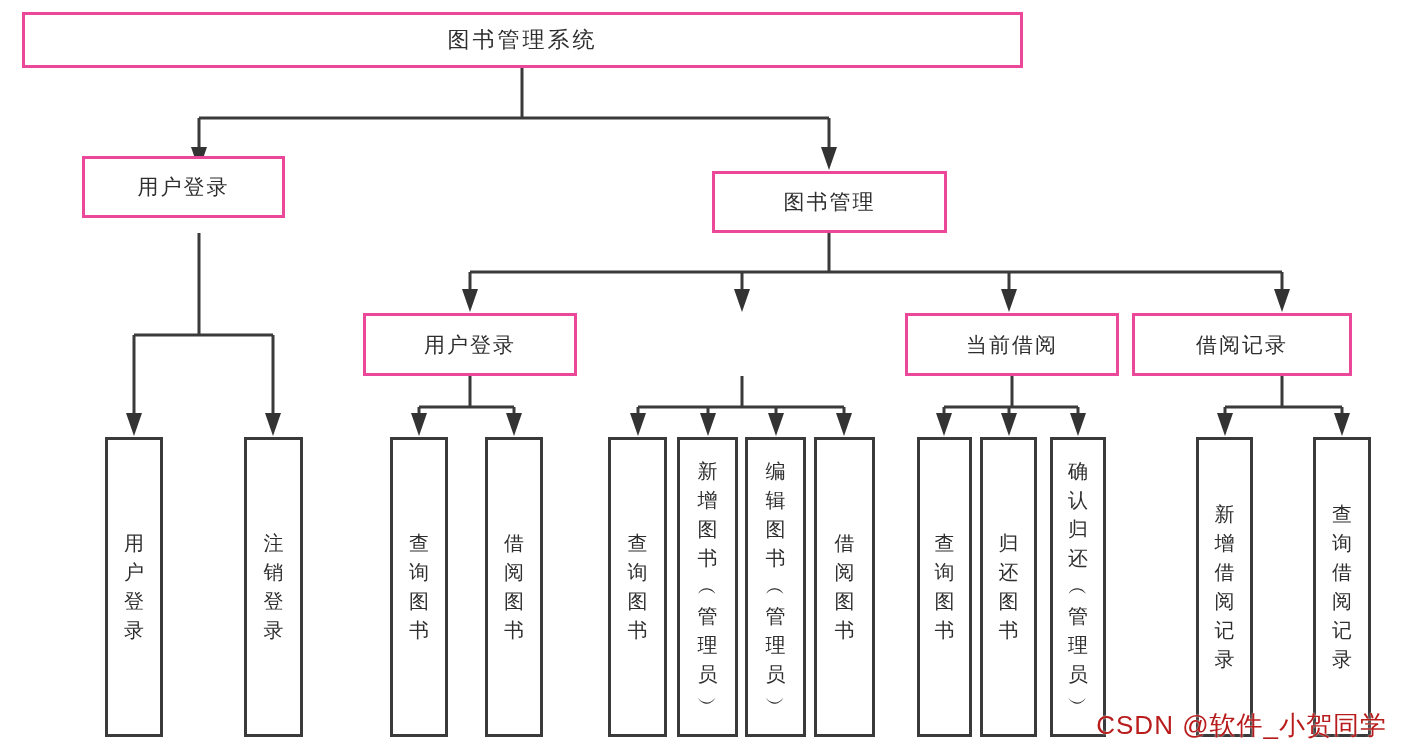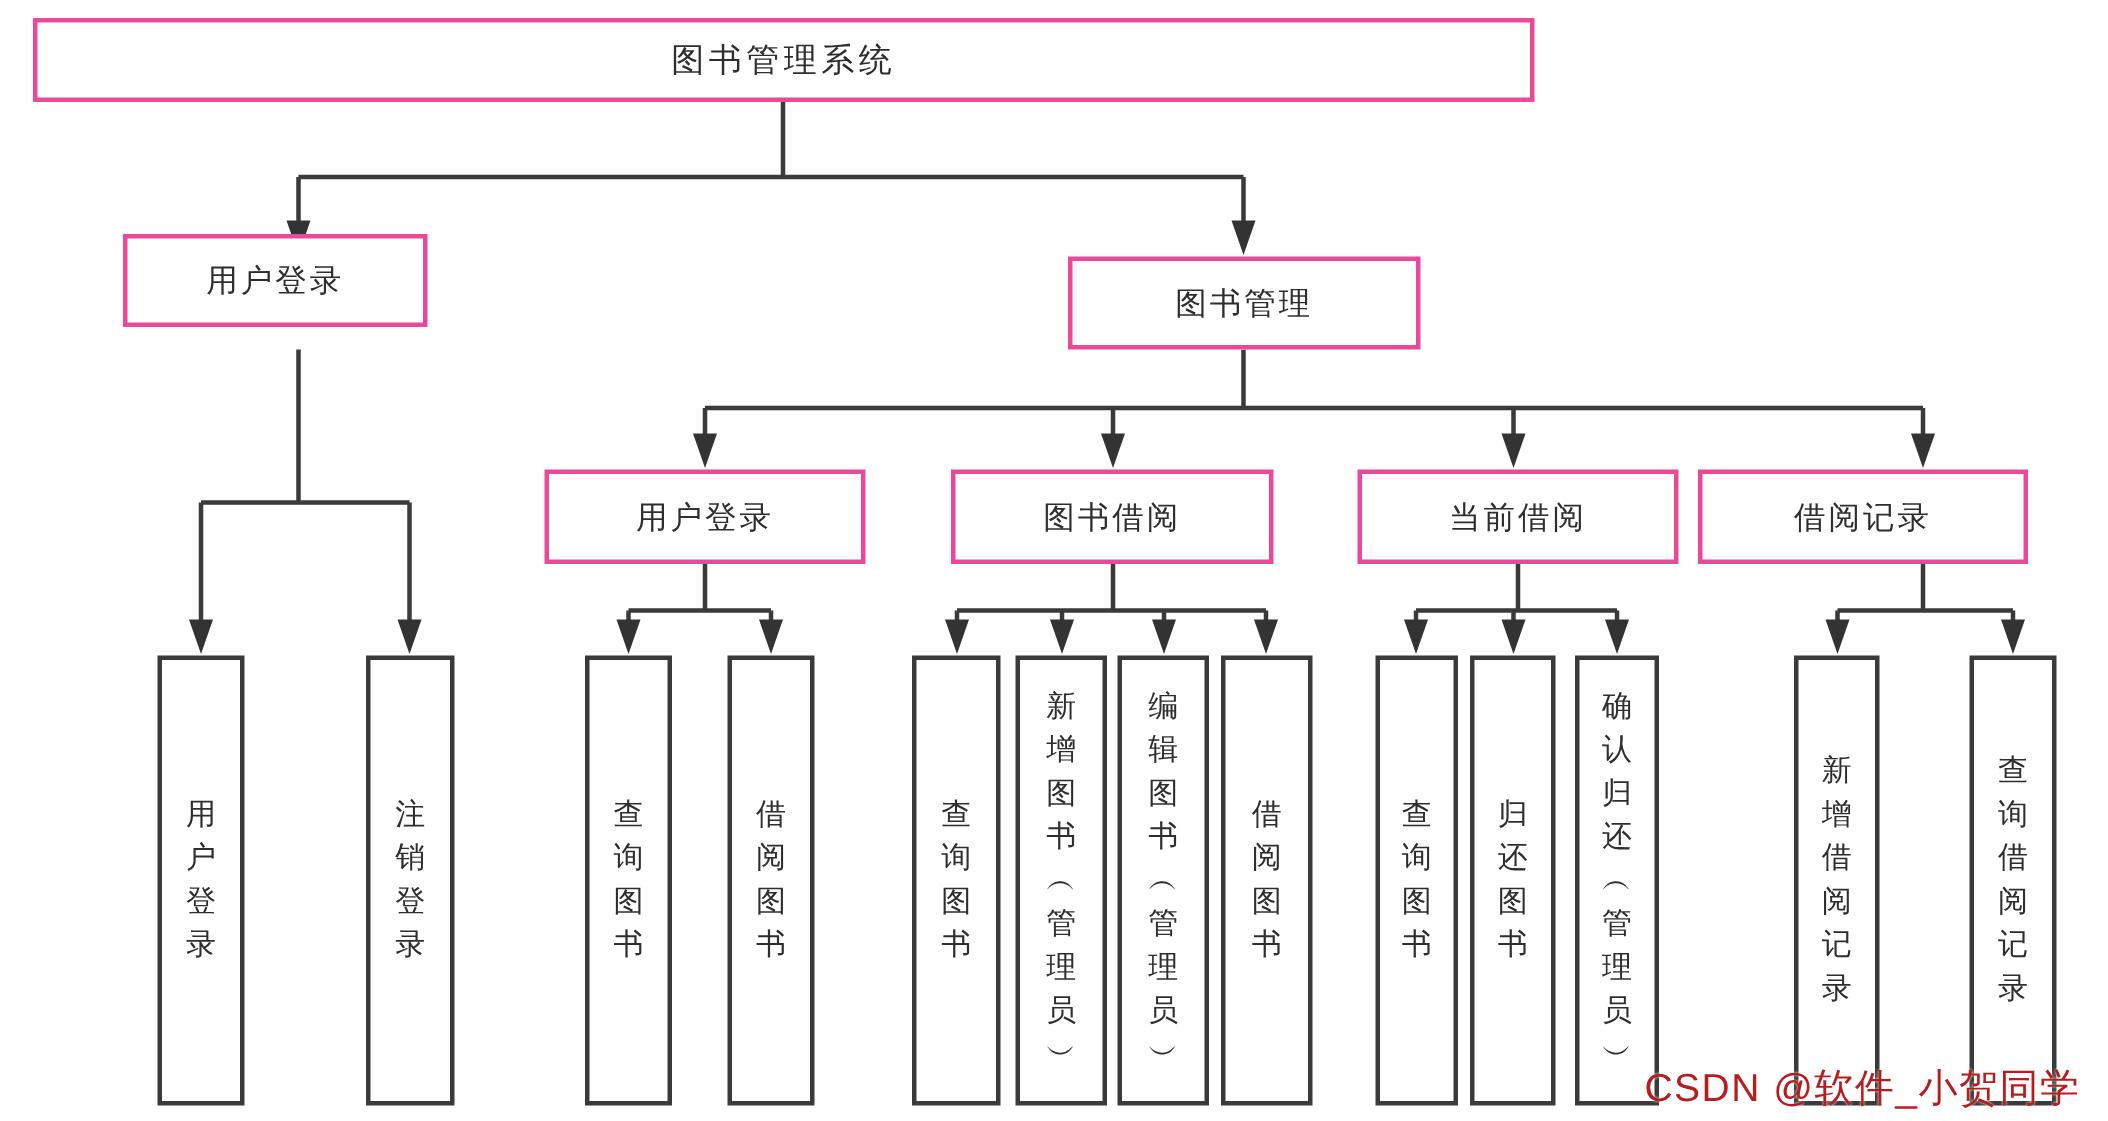--- a/index.html
+++ b/index.html
@@ -106,23 +106,20 @@
   <div class="hnode" style="left:82px;top:156px;width:203px;height:62px">
     <span>用户登录</span>
   </div>
   <div class="hnode" style="left:712px;top:171px;width:235px;height:62px">
     <span>图书管理</span>
   </div>
 
   <div class="hnode" style="left:363px;top:313px;width:214px;height:63px">
     <span>用户登录</span>
   </div>
-  <div class="hnode" style="left:634px;top:313px;width:215px;height:63px">
-    <span>图书借阅</span>
-  </div>
   <div class="hnode" style="left:905px;top:313px;width:214px;height:63px">
     <span>当前借阅</span>
   </div>
   <div class="hnode" style="left:1132px;top:313px;width:220px;height:63px">
     <span>借阅记录</span>
   </div>
 
   <div class="vnode" style="left:105px;top:437px;width:58px;height:300px">
     <span class="vtext">
         <span class="vchar">用</span>

